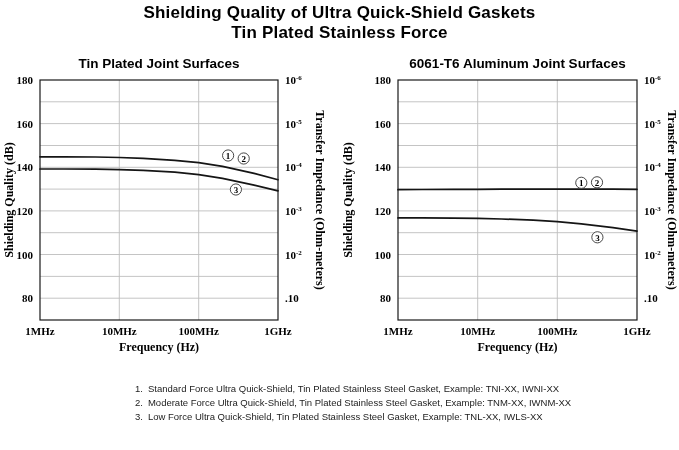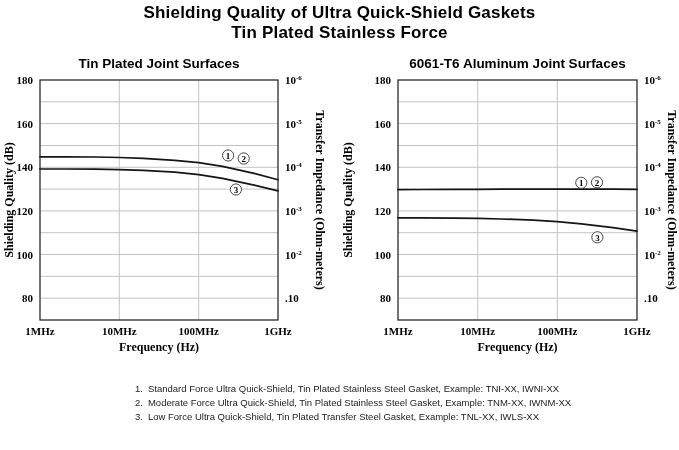--- a/index.html
+++ b/index.html
@@ -136,17 +136,17 @@
     <div class="legend-row">
       <span>1.</span>
       <span>Standard Force Ultra Quick-Shield, Tin Plated Stainless Steel Gasket, Example: TNI-XX, IWNI-XX</span>
     </div>
     <div class="legend-row">
       <span>2.</span>
       <span>Moderate Force Ultra Quick-Shield, Tin Plated Stainless Steel Gasket, Example: TNM-XX, IWNM-XX</span>
     </div>
     <div class="legend-row">
       <span>3.</span>
-      <span>Low Force Ultra Quick-Shield, Tin Plated Transfer Steel Gasket, Example: TNL-XX, IWLS-XX</span>
+      <span>Low Force Ultra Quick-Shield, Tin Plated Stainless Steel Gasket, Example: TNL-XX, IWLS-XX</span>
     </div>
   </div>
 
 </div>
 
 </body></html>

